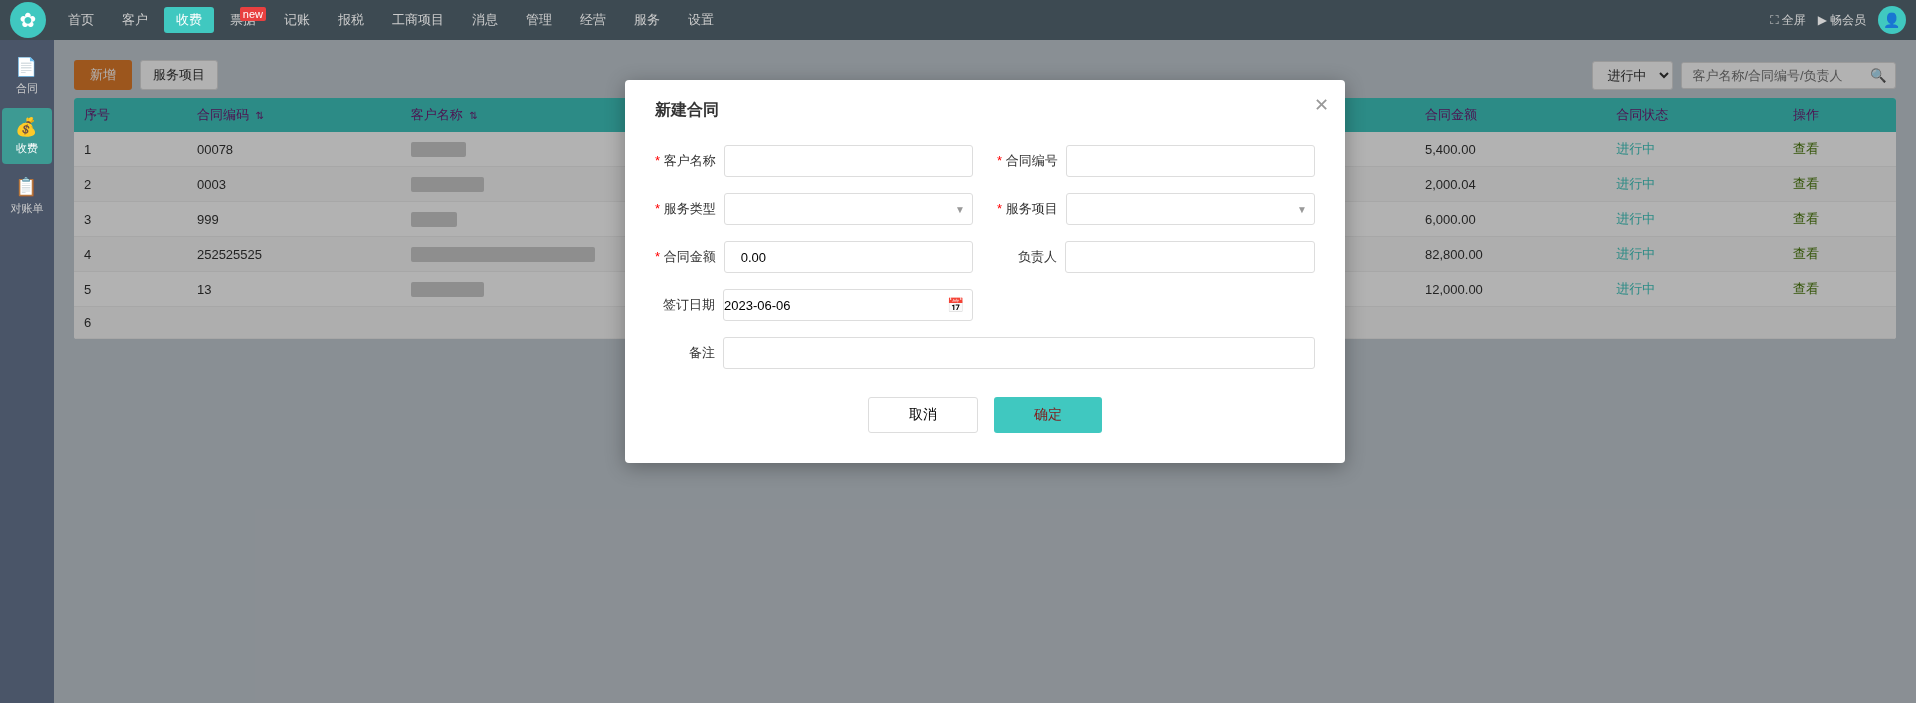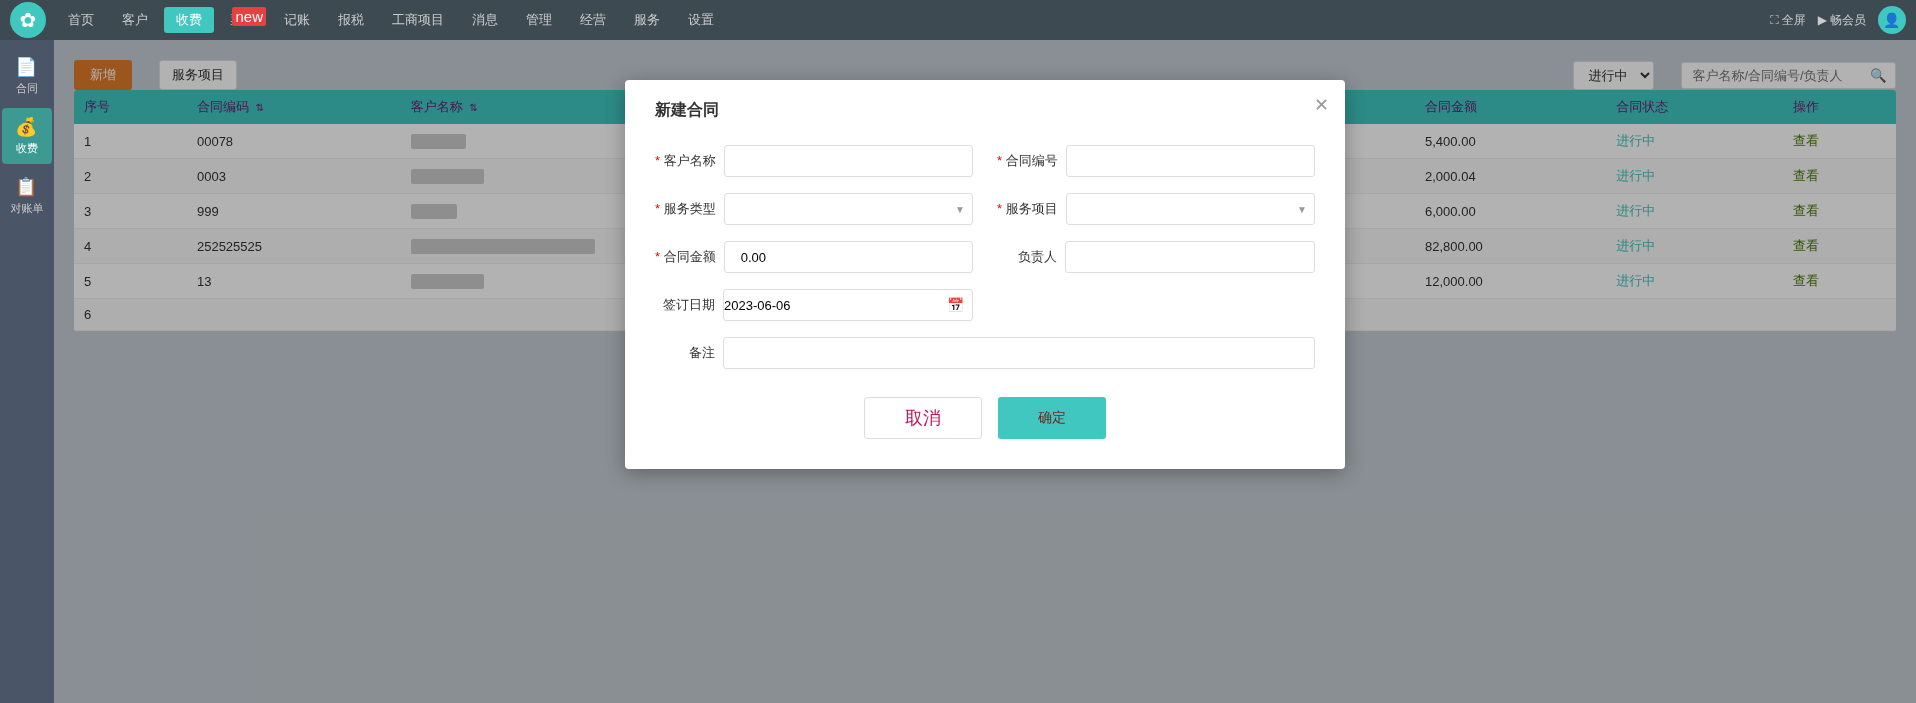--- a/index.html
+++ b/index.html
@@ -30,21 +30,21 @@
       cursor: pointer;
       font-size: 13px;
       position: relative;
     }
     .nav-item.active { background: #40c8c0; color: white; }
     .nav-item .badge-new {
       position: absolute;
       top: 0; right: 2px;
       background: #e84040;
       color: white;
-      font-size: 15px;
+      font-size: 11px;
       padding: 1px 3px;
       border-radius: 2px;
     }
     .nav-right { display: flex; align-items: center; gap: 12px; color: #ccc; font-size: 12px; }
     .nav-right .fullscreen-btn, .nav-right .vip-btn {
       display: flex; align-items: center; gap: 3px; cursor: pointer;
       color: #ccc;
     }
     .avatar-circle {
       width: 28px; height: 28px;
@@ -92,22 +92,22 @@
       background: #c5cdd4;
       padding: 20px;
       overflow: auto;
       position: relative;
     }
 
     
     .toolbar {
       display: flex;
       align-items: center;
-      gap: 27px;
-      margin-bottom: 0;
+      gap: 8px;
+      margin-bottom: 8px;
     }
     .btn-new {
       background: #e07b2a;
       color: white;
       border: none;
       padding: 6px 16px;
       border-radius: 3px;
       cursor: pointer;
       font-size: 13px;
     }
@@ -312,25 +312,25 @@
     }
     .modal-footer {
       display: flex;
       justify-content: center;
       gap: 16px;
       margin-top: 28px;
     }
     .btn-cancel {
       background: white;
       border: 1px solid #ddd;
-      color: #be185d;
+      color: #000000;
       padding: 8px 40px;
       border-radius: 3px;
       cursor: pointer;
-      font-size: 18px;
+      font-size: 14px;
     }
     .btn-confirm {
       background: #40c8c0;
       border: none;
       color: #7f1d1d;
       padding: 8px 40px;
       border-radius: 3px;
       cursor: pointer;
       font-size: 14px;
     }

